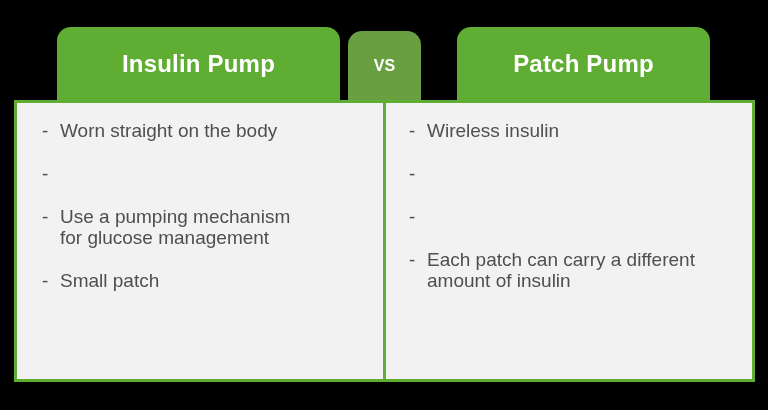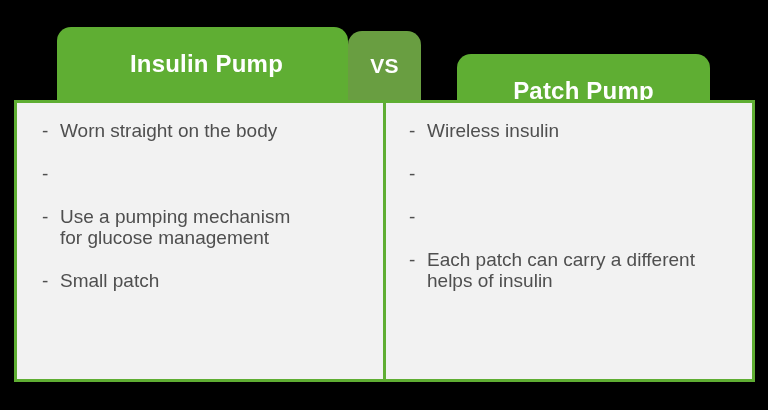--- a/index.html
+++ b/index.html
@@ -12,23 +12,23 @@
   html,body{margin:0;padding:0;background:var(--bg);}
   .canvas{
     position:relative;width:768px;height:410px;background:var(--bg);
     overflow:hidden;font-family:"Liberation Sans",sans-serif;
   }
   .tab{
     position:absolute;display:flex;align-items:center;justify-content:center;
     background:var(--accent);color:#ffffff;font-weight:bold;
     border-radius:14px 14px 0 0;letter-spacing:0.2px;
   }
-  .tab-left{left:57px;top:27px;width:283px;height:73px;font-size:24px;padding-left:8px;}
-  .tab-vs{left:348px;top:31px;width:73px;height:69px;font-size:21px;background:var(--vs-green);}
-  .tab-right{left:457px;top:27px;width:253px;height:73px;font-size:24px;margin-top:27px;}
+  .tab-left{left:57px;top:27px;width:283px;height:73px;font-size:24px;}
+  .tab-vs{left:348px;top:31px;width:73px;height:69px;font-size:16px;background:var(--vs-green);}
+  .tab-right{left:457px;top:27px;width:253px;height:73px;font-size:24px;}
   .panel{
     position:absolute;left:14px;top:100px;width:741px;height:282px;
     box-sizing:border-box;background:var(--panel);
     border:3px solid var(--accent);display:flex;
   }
   .divider{width:3px;background:var(--accent);flex:none;}
   .col{
     box-sizing:border-box;width:366px;flex:none;
     color:var(--text);font-size:19px;line-height:21px;
   }
@@ -85,18 +85,18 @@
       </div>
       <div class="bullet">
         <span class="dash">-</span>
       </div>
       <div class="bullet">
         <span class="dash">-</span>
       </div>
       <div class="bullet">
         <span class="dash">-</span>
         <span class="txt">Each patch can carry a different
-helps of insulin</span>
+amount of insulin</span>
       </div>
     </div>
 
   </div>
 </div>
 
 </body></html>

